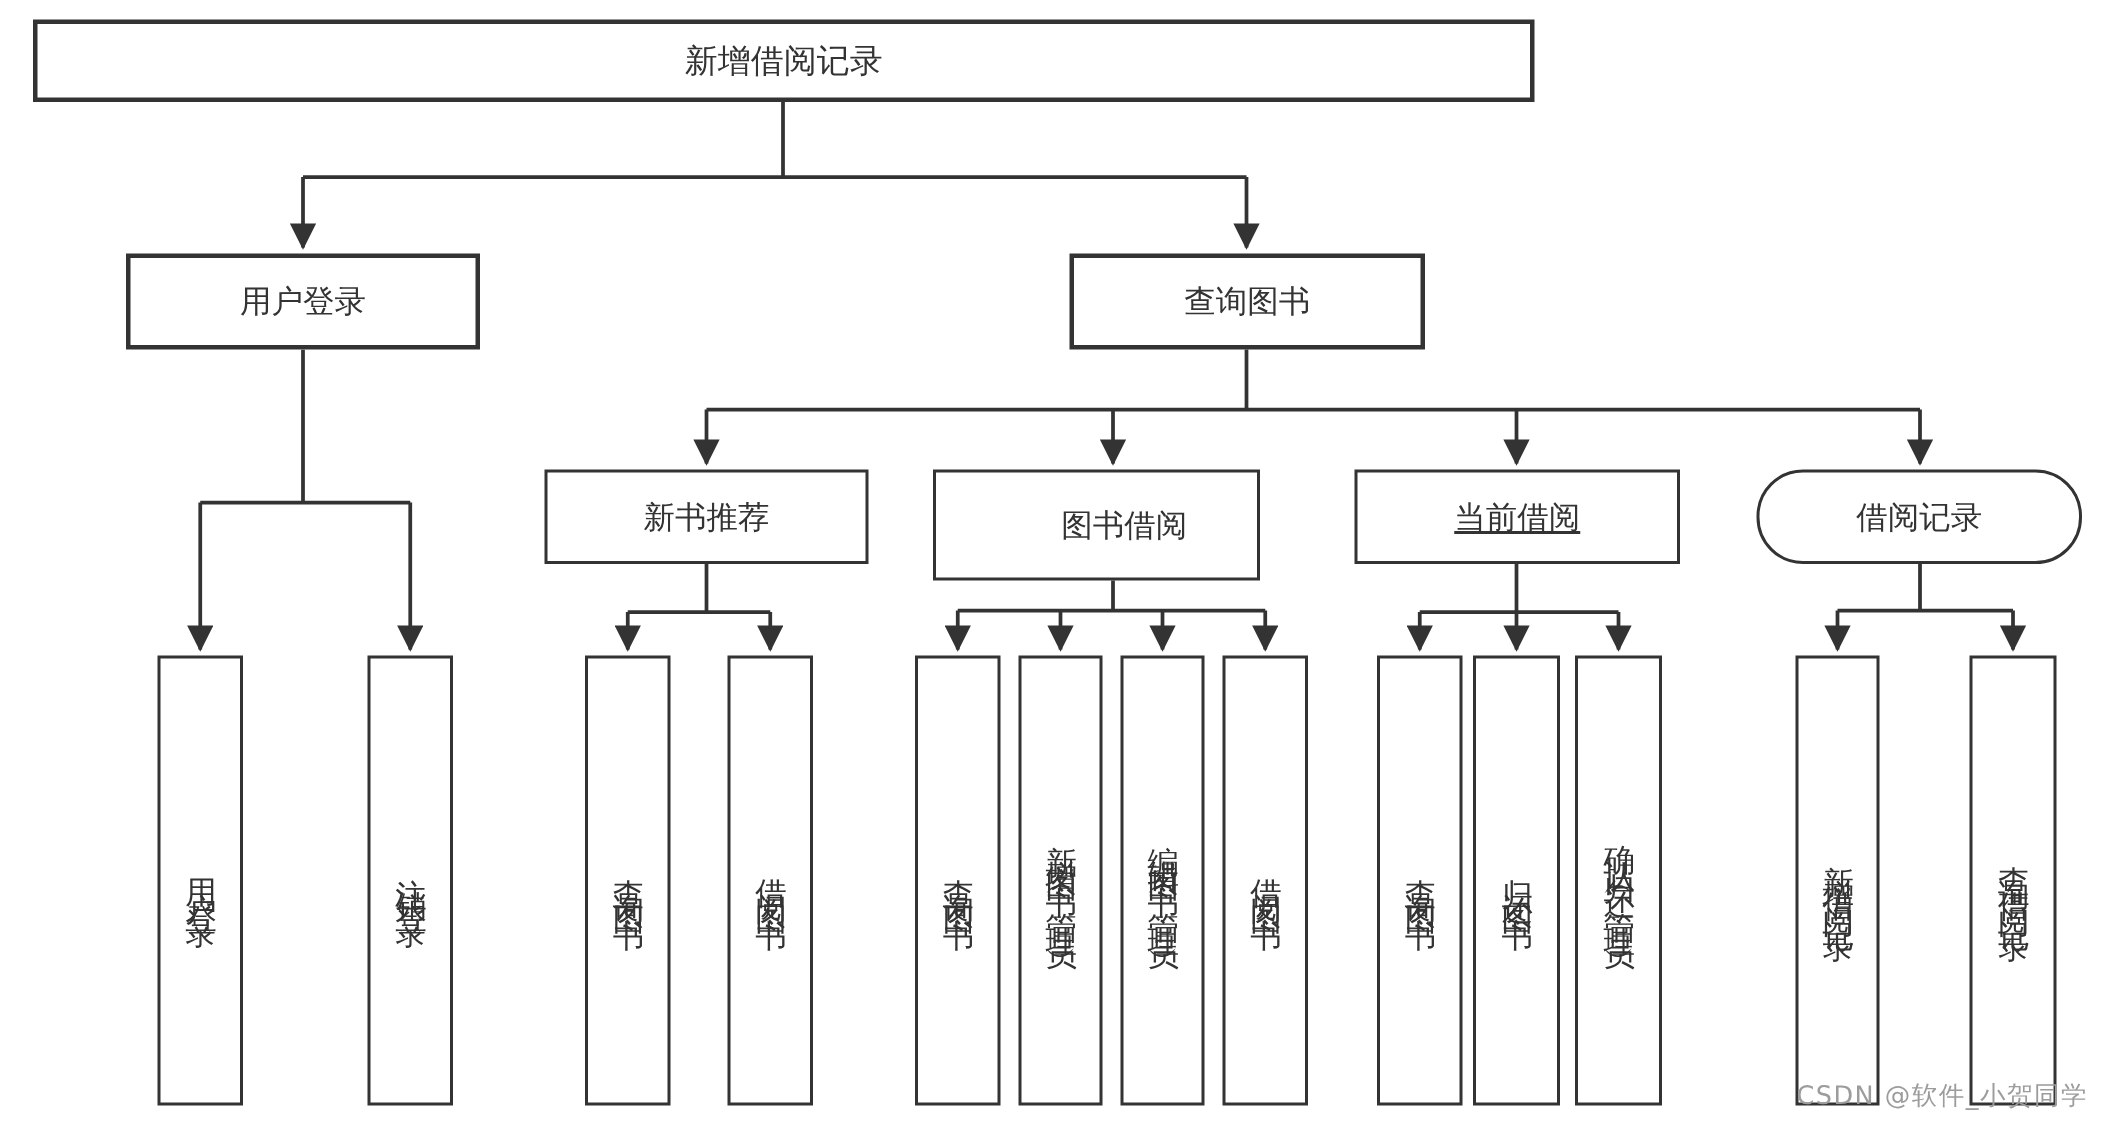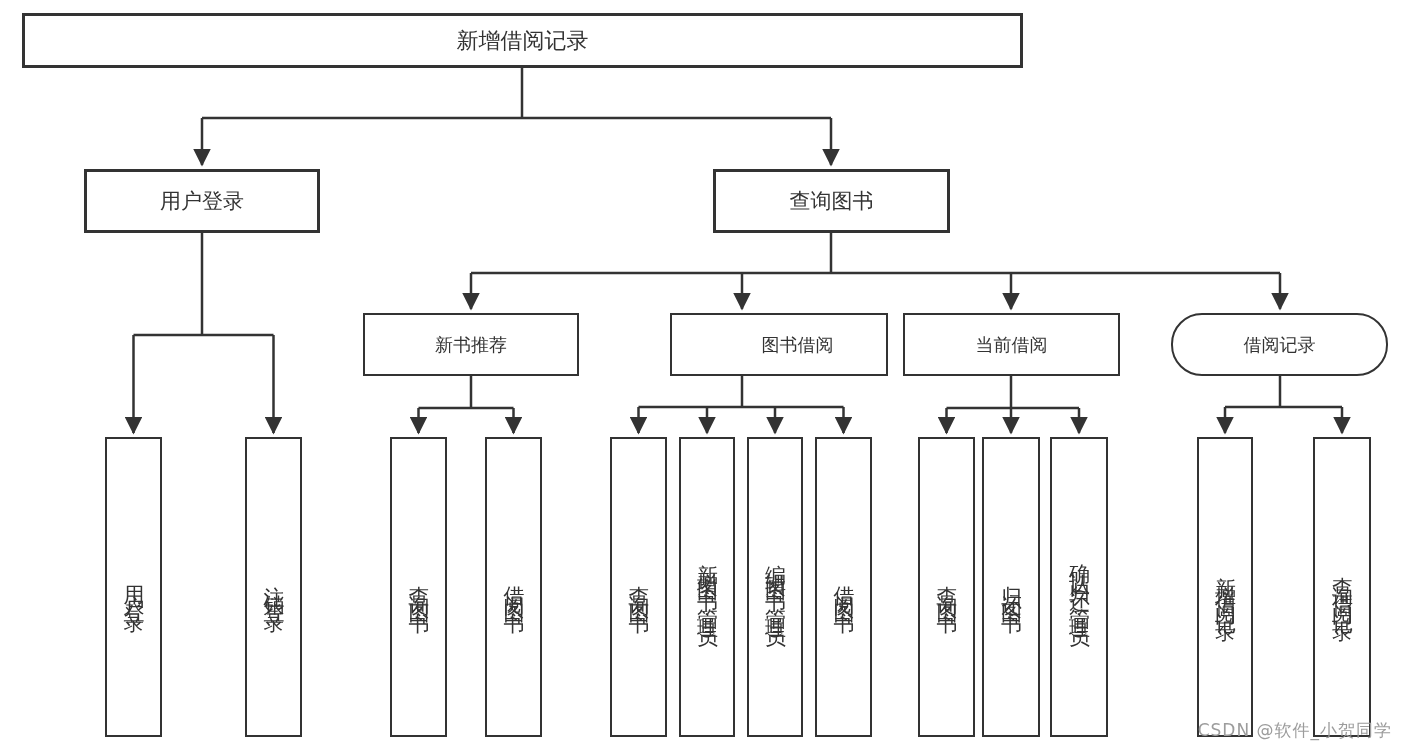--- a/index.html
+++ b/index.html
@@ -23,21 +23,21 @@
     box-sizing: border-box;
     background: #ffffff;
     border: 2px solid #333333;
     display: flex;
     align-items: center;
     justify-content: center;
     text-align: center;
   }
   .node.lvl1 { border-width: 3px; font-size: 22px; }
   .node.lvl2 { border-width: 3px; font-size: 21px; }
-  .node.lvl3 { border-width: 2px; font-size: 18px; }
+  .node.lvl3 { border-width: 2px; font-size: 21px; }
   .node.tall { border-width: 2px; }
   .node.tall span {
     writing-mode: vertical-rl;
     text-orientation: mixed;
     font-size: 21px;
     line-height: 1.1;
     letter-spacing: 9px;
     white-space: nowrap;
   }
   .watermark {
@@ -111,24 +111,24 @@
   <div class="node lvl2" style="left:84px; top:169px; width:236px; height:64px;">
     <span>用户登录</span>
   </div>
   <div class="node lvl2" style="left:713px; top:169px; width:237px; height:64px;">
     <span>查询图书</span>
   </div>
 
   <div class="node lvl3" style="left:363px; top:313px; width:216px; height:63px;">
     <span>新书推荐</span>
   </div>
-  <div class="node lvl3" style="left:670px; top:313px; width:218px; height:63px;padding-left:37px;">
+  <div class="node lvl3" style="left:622px; top:313px; width:218px; height:74px;padding-left:37px;">
     <span>图书借阅</span>
   </div>
-  <div class="node lvl3" style="left:903px; top:313px; width:217px; height:63px;">
+  <div class="node lvl3" style="left:903px; top:313px; width:217px; height:63px;text-decoration:underline;">
     <span>当前借阅</span>
   </div>
   <div class="node lvl3" style="left:1171px; top:313px; width:217px; height:63px;border-radius:31px;">
     <span>借阅记录</span>
   </div>
 
   <div class="node tall" style="left:105px; top:437px; width:57px; height:300px;">
     <span>用户登录</span>
   </div>
   <div class="node tall" style="left:245px; top:437px; width:57px; height:300px;">

